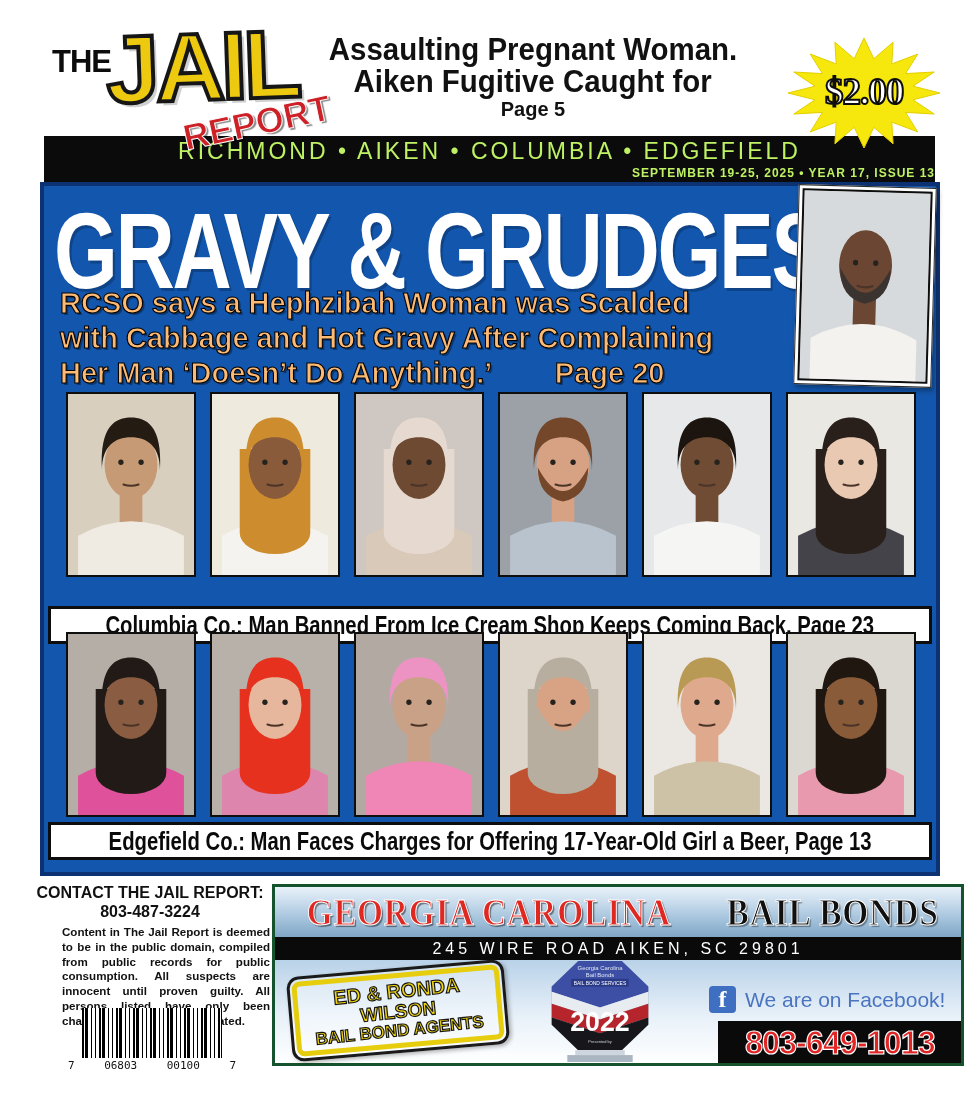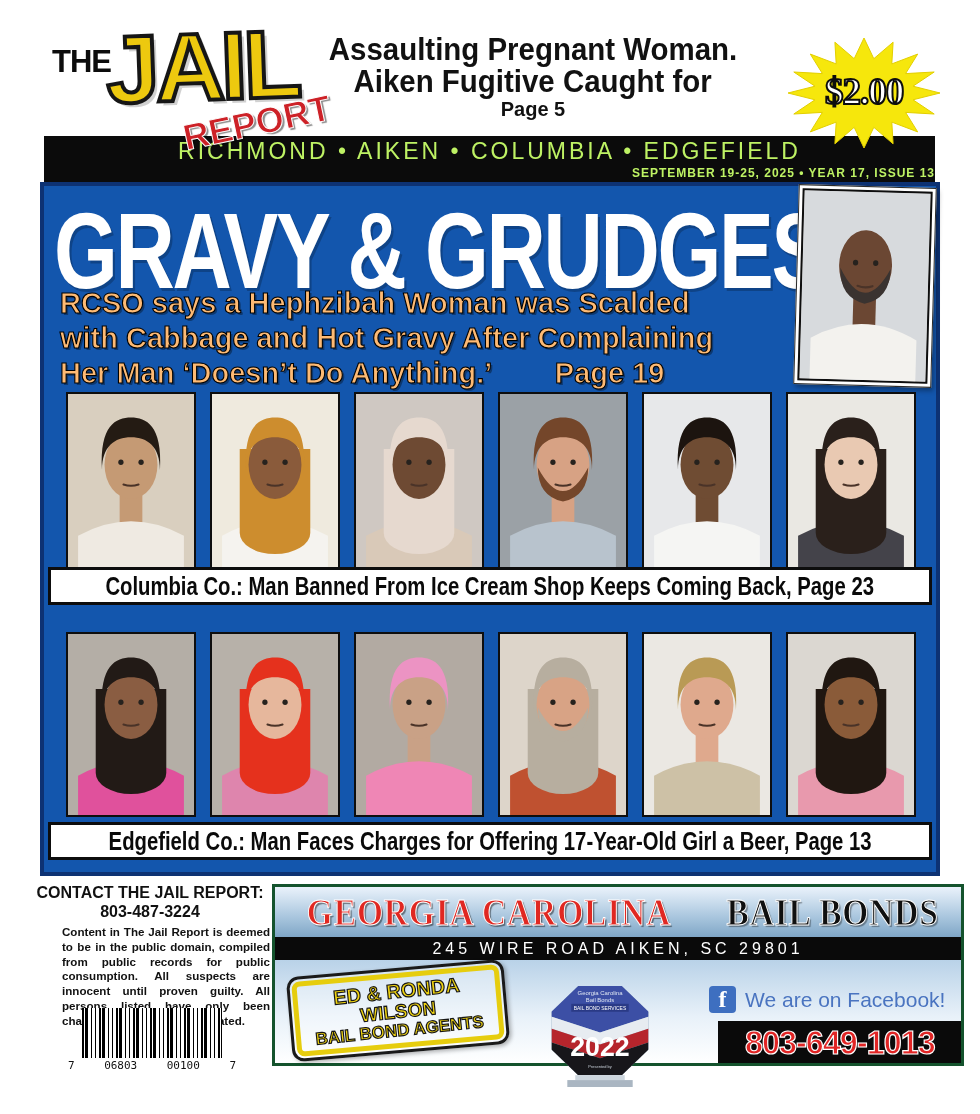--- a/index.html
+++ b/index.html
@@ -57,21 +57,21 @@
   .m-haircap,.m-hairback,.m-beard{fill:var(--hair);}
   .m-shirt{fill:var(--shirt);}
   .m-eye{fill:#26221e;}
   .m-mouth{stroke:#4a3328;stroke-width:1.6;fill:none;stroke-linecap:round;}
   .mug[data-hair="bald"] .m-haircap,.mug[data-hair="bald"] .m-hairback{display:none;}
   .mug[data-hair="short"] .m-hairback{display:none;}
   .mug:not([data-beard="true"]) .m-beard{display:none;}
 
   .banner{position:absolute;left:4px;width:884px;height:38px;background:#fff;border:3px solid #0d0d0d;
           box-sizing:border-box;display:flex;align-items:center;justify-content:center;}
-  .banner1{top:381px;}
+  .banner1{top:420px;}
   .banner2{top:636px;text-align:right;}
   .banner span{display:inline-block;font-size:26px;font-weight:bold;white-space:nowrap;
           transform:scaleX(.78);letter-spacing:0px;color:#0a0a0a;}
 
   
   .contact{position:absolute;left:30px;top:884px;width:240px;}
   .contact-title{font-size:16px;font-weight:bold;text-align:center;}
   .contact-phone{font-size:16px;font-weight:bold;text-align:center;margin-top:1px;}
   .contact-body{font-size:11.6px;font-weight:bold;line-height:1.28;text-align:justify;margin-top:4px;margin-left:32px;}
 
@@ -97,21 +97,21 @@
   .plate{position:absolute;left:14px;top:8px;width:208px;transform:rotate(-5deg);
       border:3px solid #1a1a1a;border-radius:12px;padding:2px;background:rgba(255,255,255,.35);
       box-shadow:2px 2px 4px rgba(0,0,0,.3);}
   .plate-inner{border:5px solid #e6cd0e;border-radius:8px;padding:3px 6px;text-align:center;}
   .plate-line{font-weight:bold;color:#f0d410;-webkit-text-stroke:1.2px #161616;white-space:nowrap;
       line-height:1.05;transform:rotate(-1deg);}
   .plate-line.l1{font-size:20px;}
   .plate-line.l2{font-size:19px;}
   .plate-line.l3{font-size:17px;}
 
-  .trophy{position:absolute;left:266px;top:0px;width:118px;height:103px;margin-top:25px;}
+  .trophy{position:absolute;left:266px;top:0px;width:118px;height:103px;}
   .trophy svg{width:100%;height:100%;}
 
   .fb-row{position:absolute;left:434px;top:26px;display:flex;align-items:center;gap:9px;}
   .fb-icon{width:27px;height:27px;background:#3e6fc0;border-radius:4px;color:#fff;
       font-family:"Liberation Serif",serif;font-weight:bold;font-size:24px;line-height:26px;
       text-align:center;}
   .fb-text{color:#4a74c0;font-size:21px;white-space:nowrap;}
 
   .ad-phone{position:absolute;right:0;bottom:0;width:243px;height:42px;background:#0a0a0a;
       display:flex;align-items:center;justify-content:center;}
@@ -149,21 +149,21 @@
 
   <div class="panel">
 
     <div class="gg-headline">GRAVY &amp; GRUDGES</div>
 
     <div class="gg-sub">
       <div>RCSO says a Hephzibah Woman was Scalded</div>
       <div>with Cabbage and Hot Gravy After Complaining</div>
       <div>
         <span>Her Man ‘Doesn’t Do Anything.’</span>
-        <span class="pageref">Page 19</span>
+        <span class="pageref">Page 20</span>
       </div>
     </div>
 
     <div class="featured-frame">
       <div class="mughost">
           <div class="mug" data-hair="bald" data-beard="true" aria-label="bald man with gray-flecked beard, white shirt" style="--bg: #d7dadd; --skin: #6b4733; --hair: #3a3330; --shirt: #f3f2ee; width: 100%; height: 100%;">
     <svg viewBox="0 0 100 138" preserveAspectRatio="none" aria-hidden="true">
       <rect class="m-bg" x="0" y="0" width="100" height="138"></rect>
       <rect class="m-neck" x="41" y="72" width="18" height="26"></rect>
       <path class="m-shirt" d="M8,138 V108 Q50,86 92,108 V138 Z"></path>

